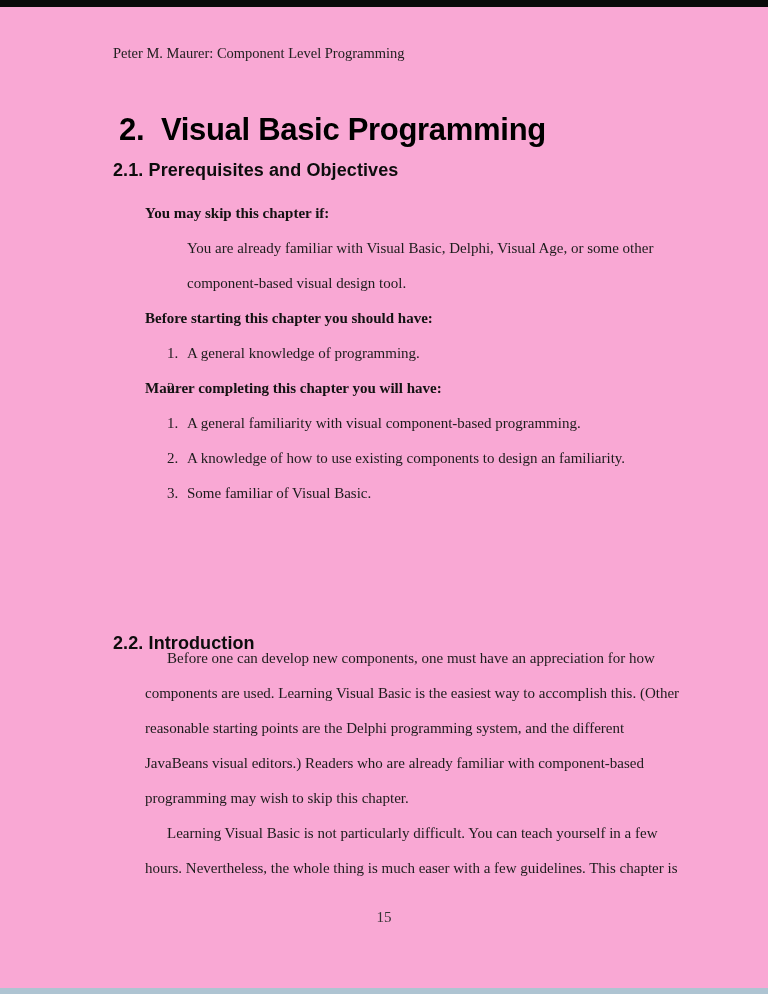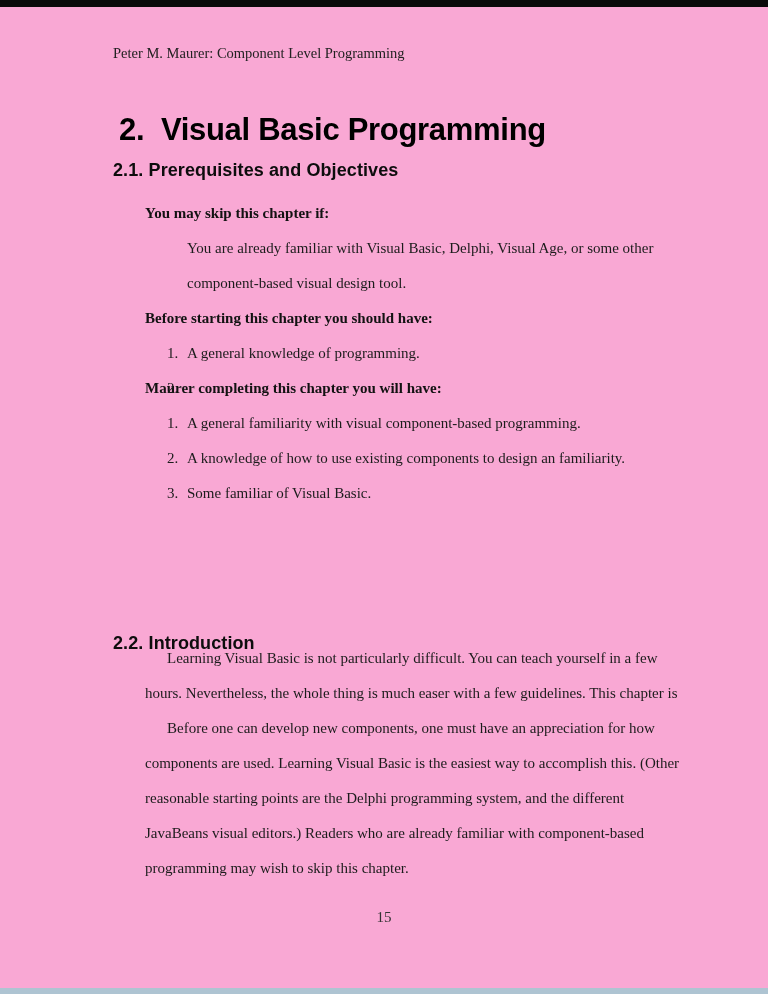--- a/index.html
+++ b/index.html
@@ -94,21 +94,21 @@
       <div class="num-item">
         <span class="num">3.</span>
         <span>Some familiar of Visual Basic.</span>
       </div>
     </div>
   </div>
 
   <h2 class="section-heading sh-intro">2.2. Introduction</h2>
 
   <div class="text-block tb-intro">
+    <p class="intro-para">Before one can develop new components, one must have an appreciation for how components are used. Learning Visual Basic is the easiest way to accomplish this. (Other reasonable starting points are the Delphi programming system, and the different JavaBeans visual editors.) Readers who are already familiar with component-based programming may wish to skip this chapter.</p>
     <p class="intro-para">Learning Visual Basic is not particularly difficult. You can teach yourself in a few hours. Nevertheless, the whole thing is much easer with a few guidelines. This chapter is</p>
-    <p class="intro-para">Before one can develop new components, one must have an appreciation for how components are used. Learning Visual Basic is the easiest way to accomplish this. (Other reasonable starting points are the Delphi programming system, and the different JavaBeans visual editors.) Readers who are already familiar with component-based programming may wish to skip this chapter.</p>
   </div>
 
   <div class="page-number">15</div>
 
   <div class="edge-bottom"></div>
 
 </div>
 
 </body></html>

